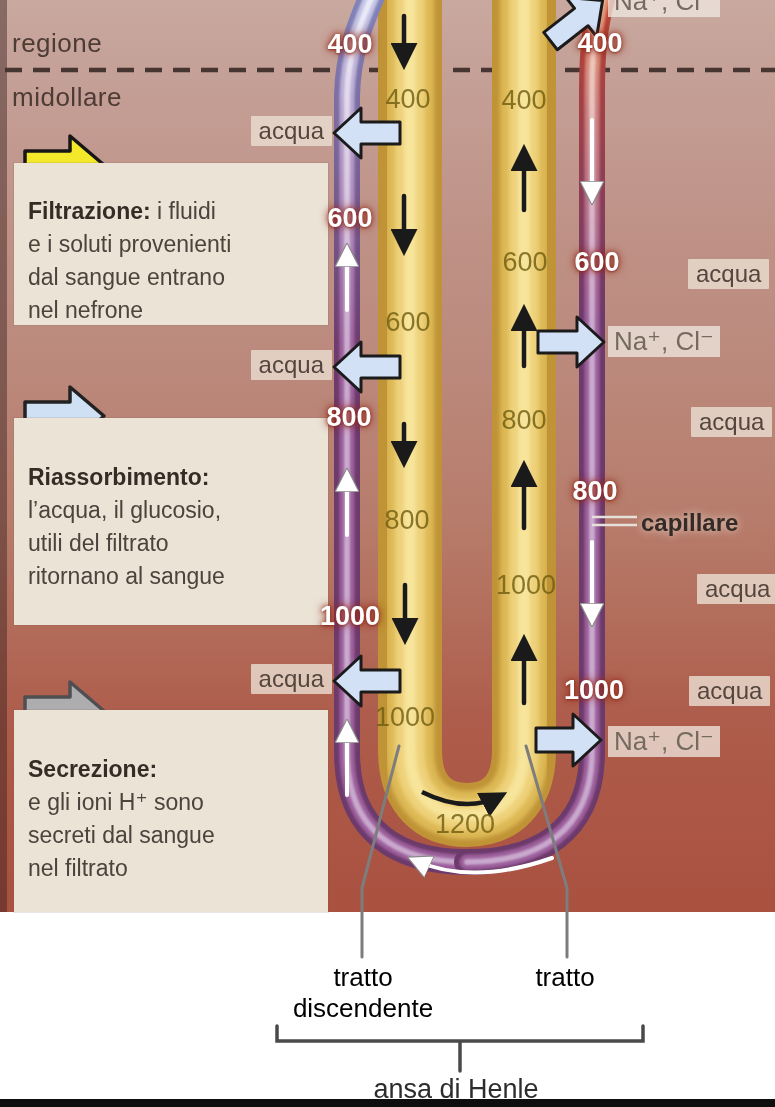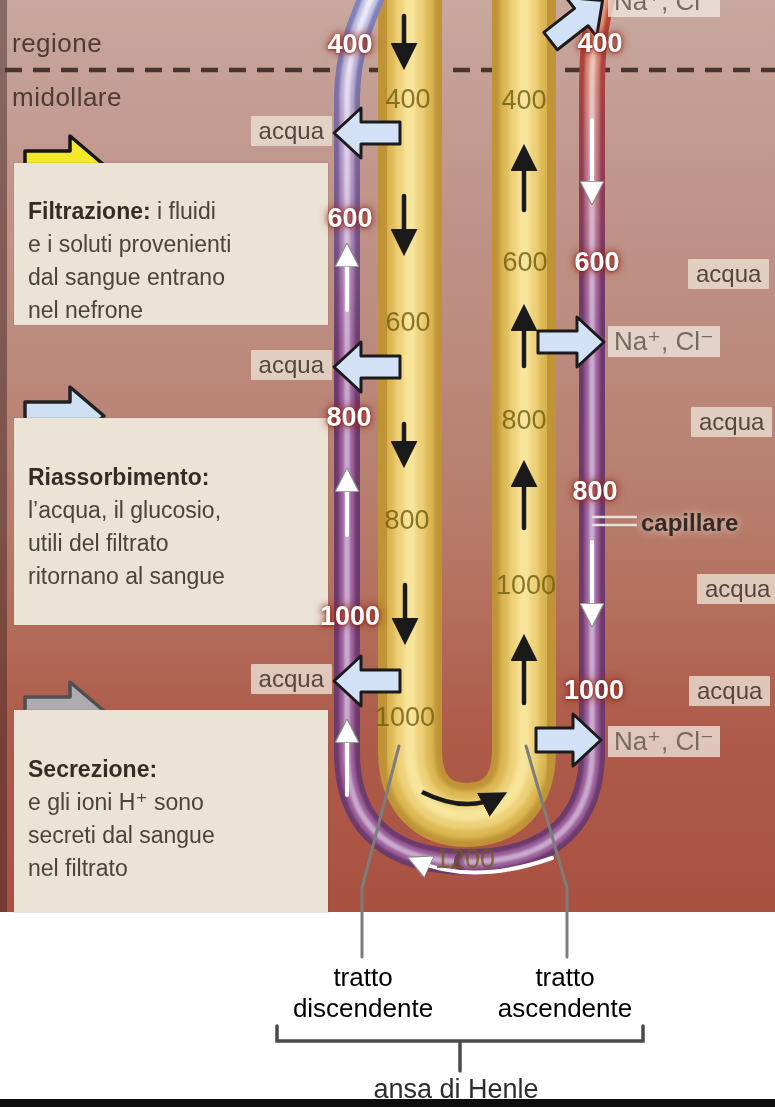--- a/index.html
+++ b/index.html
@@ -199,37 +199,36 @@
   <div class="abs ctr num no" style="left:524px;top:100px">400</div>
   <div class="abs ctr num no" style="left:525px;top:262px">600</div>
   <div class="abs ctr num no" style="left:524px;top:420px">800</div>
   <div class="abs ctr num no" style="left:526px;top:585px">1000</div>
 
   <div class="abs ctr num nw" style="left:600px;top:43px">400</div>
   <div class="abs ctr num nw" style="left:597px;top:262px">600</div>
   <div class="abs ctr num nw" style="left:595px;top:491px">800</div>
   <div class="abs ctr num nw" style="left:594px;top:690px">1000</div>
 
-  <div class="abs ctr num no" style="left:465px;top:859px">1200</div>
+  <div class="abs ctr num no" style="left:465px;top:824px">1200</div>
 
   <div class="abs tag" style="right:443px;top:116px">acqua</div>
   <div class="abs tag" style="right:443px;top:350px">acqua</div>
   <div class="abs tag" style="right:443px;top:664px">acqua</div>
 
   <div class="abs tag" style="left:688px;top:259px">acqua</div>
   <div class="abs tag" style="left:691px;top:407px">acqua</div>
   <div class="abs tag" style="left:697px;top:574px">acqua</div>
   <div class="abs tag" style="left:689px;top:676px">acqua</div>
 
   <div class="abs salt-lbl" style="left:608px;top:-14px">Na⁺, Cl⁻</div>
   <div class="abs salt-lbl" style="left:608px;top:326px">Na⁺, Cl⁻</div>
   <div class="abs salt-lbl" style="left:608px;top:726px">Na⁺, Cl⁻</div>
 
   <div class="abs cap-lbl" style="left:641px;top:509px">capillare</div>
 
   <div class="abs ctr foot-lbl" style="left:363px;top:977px">tratto</div>
   <div class="abs ctr foot-lbl" style="left:363px;top:1008px">discendente</div>
   <div class="abs ctr foot-lbl" style="left:565px;top:977px">tratto</div>
-  <div class="abs ctr foot-lbl" style="left:565px;top:1008px">ascendente</div>
   <div class="abs ctr loop-lbl" style="left:456px;top:1089px">ansa di Henle</div>
 
   <div class="abs" id="bottom-bar"></div>
 </div>
 
 </body></html>

